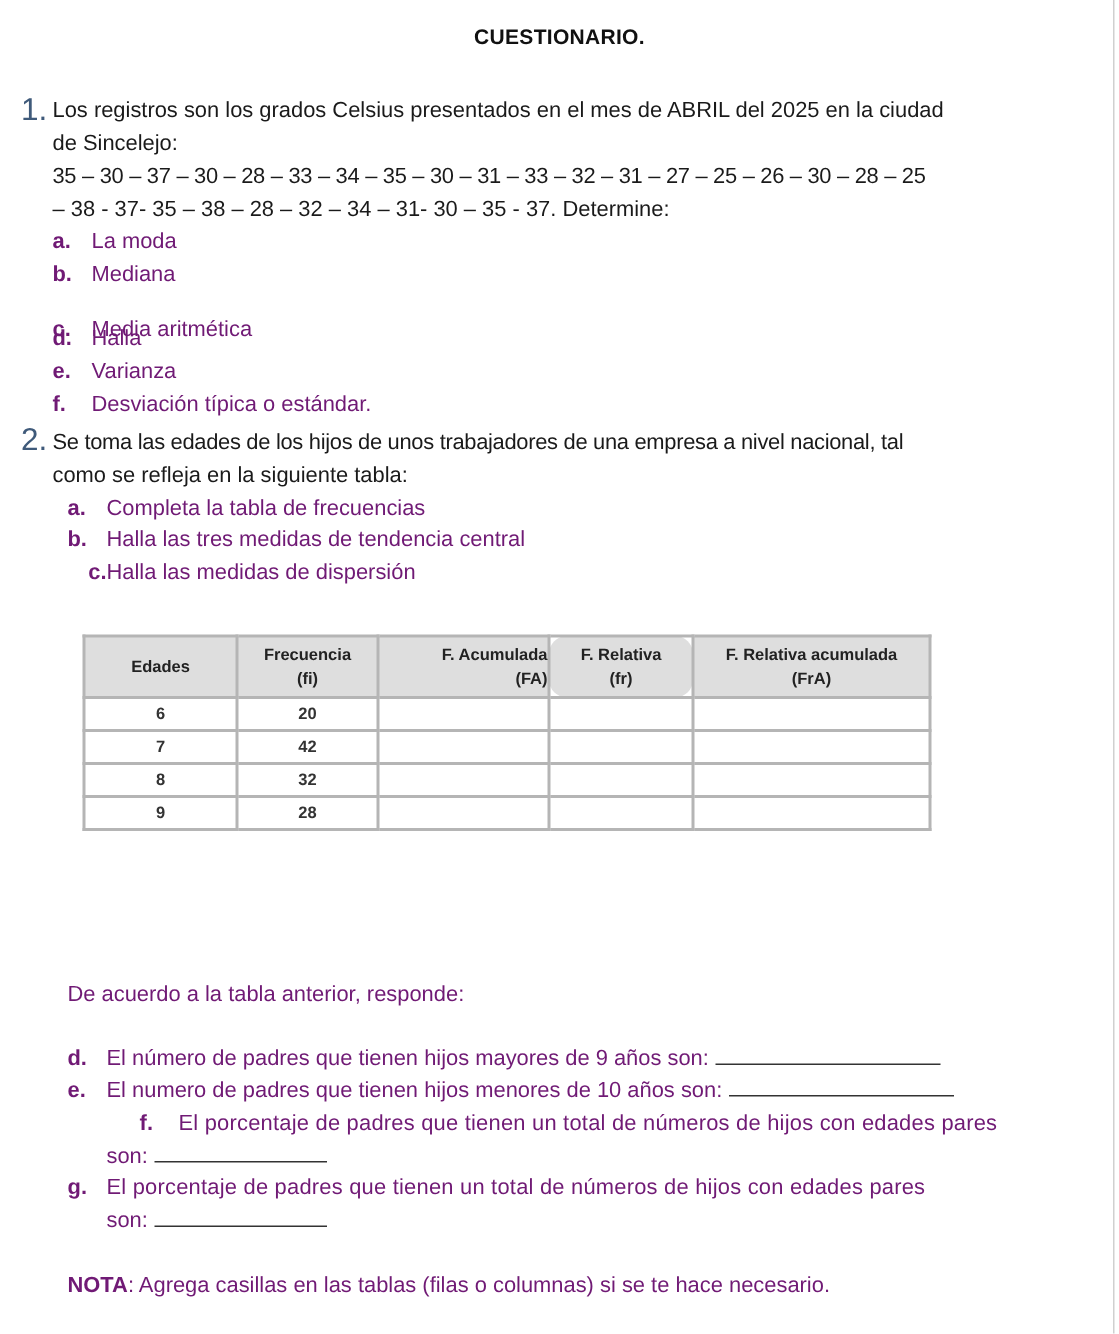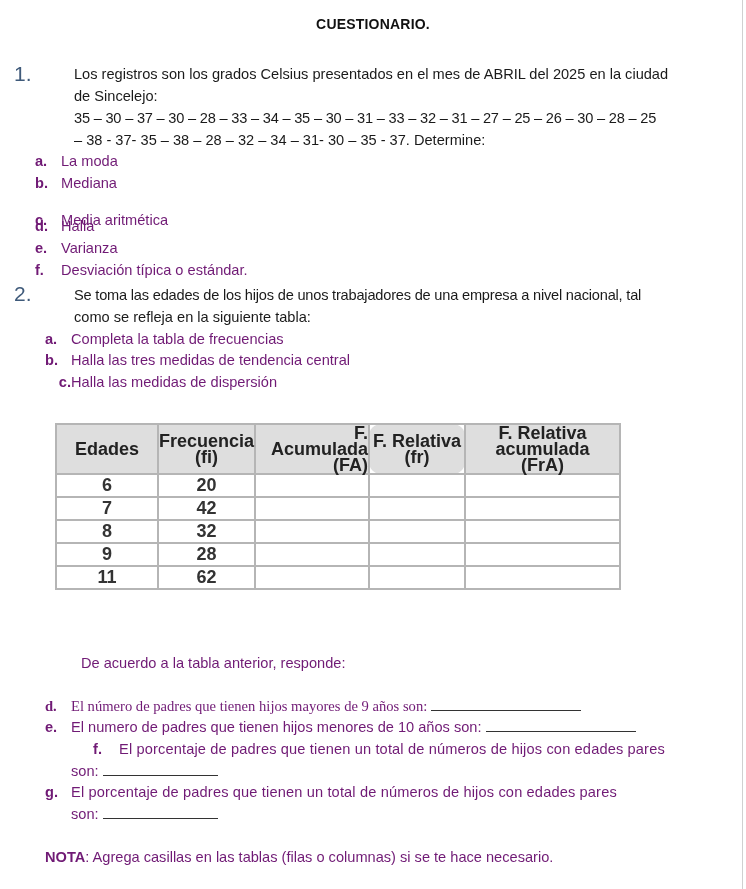--- a/index.html
+++ b/index.html
@@ -8,28 +8,28 @@
     font-family: "Liberation Sans", sans-serif; color: #1a1a1a;
   }
   .right-edge { position: absolute; top: 0; right: 3px; width: 1px; height: 889px; background: #d0d0d0; }
   .title {
     position: absolute; top: 16px; left: 0; width: 100%; text-align: center;
     font-weight: bold; font-size: 14px; letter-spacing: 0.2px; color: #111;
   }
   .q-num {
     position: absolute; left: 14px; font-size: 21px; color: #3f5a7a; font-weight: normal;
   }
-  .line { position: absolute; left: 35px; font-size: 14.6px; white-space: nowrap; color: #1a1a1a; margin-left: 39px; }
+  .line { position: absolute; left: 35px; font-size: 14.6px; white-space: nowrap; color: #1a1a1a; }
   .sub { position: absolute; font-size: 14.6px; white-space: nowrap; color: #701a75; }
   .sub .lt { font-weight: bold; display: inline-block; width: 26px; }
   .blank { display: inline-block; border-bottom: 1.5px solid #333; height: 10px; vertical-align: baseline; }
 
   table.freq {
     position: absolute; left: 55px; top: 423px; width: 566px;
-    border-collapse: collapse; font-size: 18px;
+    border-collapse: collapse; font-size: 11px;
   }
   table.freq th, table.freq td { border: 2px solid #b5b5b5; text-align: center; padding: 0; }
   table.freq th { background: #dedede; font-weight: bold; height: 39px; line-height: 16px; color: #222; }
   table.freq td { height: 20px; font-weight: bold; color: #333; background: #fff; }
 </style>
 </head>
 <body>
 
 <div class="right-edge"></div>
 
@@ -88,33 +88,26 @@
         <td></td>
         <td></td>
       </tr>
     <tr>
         <td>9</td>
         <td>28</td>
         <td></td>
         <td></td>
         <td></td>
       </tr>
-    <tr>
-        <td>11</td>
-        <td>62</td>
-        <td></td>
-        <td></td>
-        <td></td>
-      </tr>
   </tbody>
 </table>
 
-<div class="sub" style="top:655px; left:45px;margin-left:36px;">De acuerdo a la tabla anterior, responde:</div>
+<div class="sub" style="top:655px; left:45px;">De acuerdo a la tabla anterior, responde:</div>
 
-<div class="sub" style="top:698px; left:45px;font-family:Liberation Serif, serif;"><span class="lt">d.</span><span>El número de padres que tienen hijos mayores de 9 años son:</span> <span class="blank" style="width:150px;"></span></div>
+<div class="sub" style="top:698px; left:45px;"><span class="lt">d.</span><span>El número de padres que tienen hijos mayores de 9 años son:</span> <span class="blank" style="width:150px;"></span></div>
 <div class="sub" style="top:719px; left:45px;"><span class="lt">e.</span><span>El numero de padres que tienen hijos menores de 10 años son:</span> <span class="blank" style="width:150px;"></span></div>
 
 <div class="sub" style="top:741px; left:45px; letter-spacing:0.15px;margin-left:48px;"><span class="lt">f.</span><span>El porcentaje de padres que tienen un total de números de hijos con edades pares</span></div>
 <div class="sub" style="top:763px; left:71px;"><span>son:</span> <span class="blank" style="width:115px;"></span></div>
 
 <div class="sub" style="top:784px; left:45px; letter-spacing:0.15px;"><span class="lt">g.</span><span>El porcentaje de padres que tienen un total de números de hijos con edades pares</span></div>
 <div class="sub" style="top:806px; left:71px;"><span>son:</span> <span class="blank" style="width:115px;"></span></div>
 
 <div class="sub" style="top:849px; left:45px;"><b>NOTA</b><span>: Agrega casillas en las tablas (filas o columnas) si se te hace necesario.</span></div>
 

